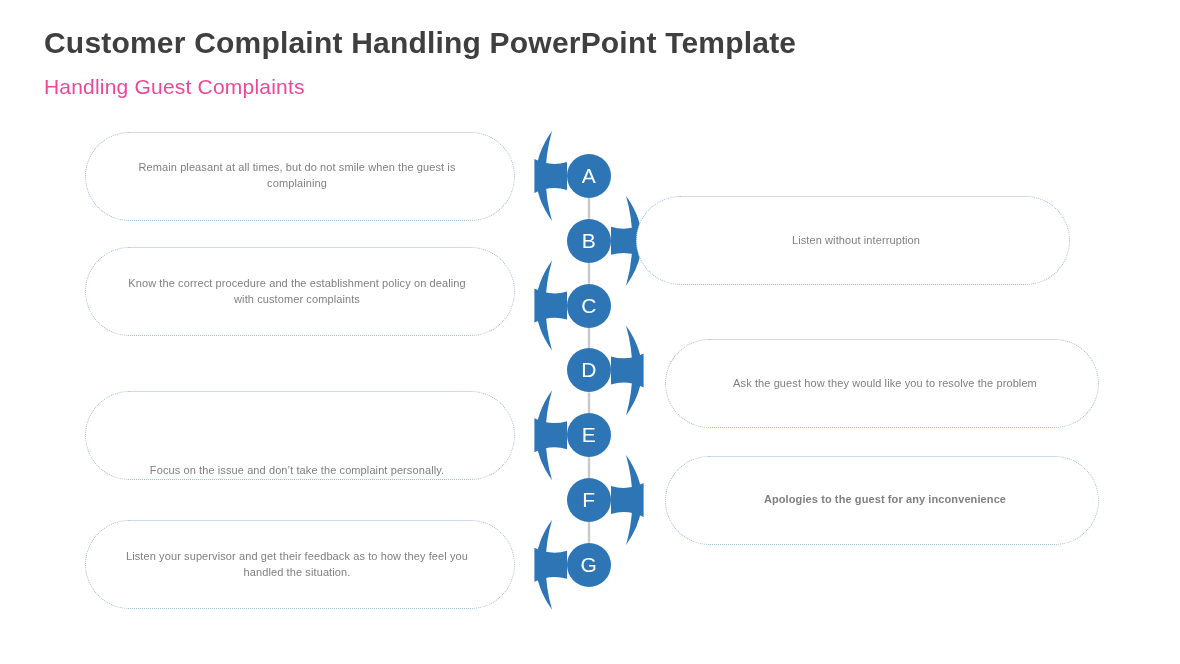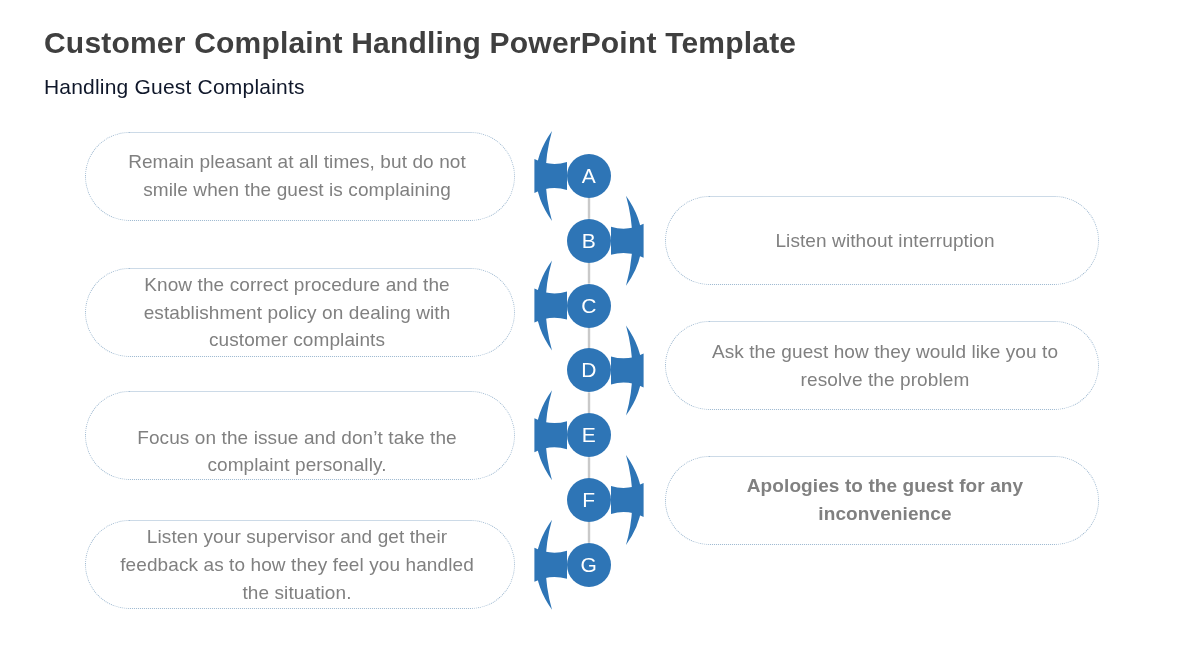--- a/index.html
+++ b/index.html
@@ -33,21 +33,21 @@
     color: #3f3f3f;
     letter-spacing: 0.2px;
     white-space: nowrap;
   }
   #page-subtitle {
     position: absolute;
     left: 44px;
     top: 75px;
     font-size: 21px;
     font-weight: normal;
-    color: #0f172a;
+    color: #ec4899;
     letter-spacing: 0.2px;
     white-space: nowrap;
   }
 
   
   #diagram {
     position: absolute;
     left: 0;
     top: 0;
     width: 1180px;
@@ -67,21 +67,21 @@
     box-sizing: border-box;
     background: #ffffff;
     border: 1px dotted #9ab6cf;
     border-radius: 46px;
     display: flex;
     align-items: center;
     justify-content: center;
     z-index: 1;
   }
   .bubble-text {
-    font-size: 19px;
+    font-size: 11px;
     line-height: 1.45;
     color: #808080;
     text-align: center;
     padding: 0 34px;
     letter-spacing: 0.1px;
   }
   .bubble.left  .bubble-text { padding-right: 40px; }
   .bubble.right .bubble-text { padding-left: 40px; }
 
   
@@ -174,29 +174,29 @@
      L 567 578.8
      Q 550.7 573.8 534.4 581.8 Z" fill="#2E75B6"></path>
         </g>
     </svg>
 
     <div id="bubble-layer">
         <div class="bubble left" style="left: 85px; width: 430px; top: 131.5px; height: 89px;">
           <div class="bubble-text">Remain pleasant at all times, but do not smile when the guest is complaining</div>
         </div>
         <div class="node" style="left: 567px; top: 154px; background: rgb(46, 117, 182);">A</div>
-        <div class="bubble right" style="left: 665px; width: 434px; top: 196.3px; height: 89px;">
+        <div class="bubble right" style="left: 636px; width: 434px; top: 196.3px; height: 89px;">
           <div class="bubble-text">Listen without interruption</div>
         </div>
         <div class="node" style="left: 567px; top: 218.8px; background: rgb(46, 117, 182);">B</div>
-        <div class="bubble left" style="left: 85px; width: 430px; top: 268px; height: 89px;">
+        <div class="bubble left" style="left: 85px; width: 430px; top: 247px; height: 89px;">
           <div class="bubble-text">Know the correct procedure and the establishment policy on dealing with customer complaints</div>
         </div>
         <div class="node" style="left: 567px; top: 283.6px; background: rgb(46, 117, 182);">C</div>
-        <div class="bubble right" style="left: 665px; width: 434px; top: 321px; height: 89px; justify-content: flex-end;">
+        <div class="bubble right" style="left: 665px; width: 434px; top: 339px; height: 89px;">
           <div class="bubble-text">Ask the guest how they would like you to resolve the problem</div>
         </div>
         <div class="node" style="left: 567px; top: 348.4px; background: rgb(46, 117, 182);">D</div>
         <div class="bubble left" style="left: 85px; width: 430px; top: 390.7px; height: 89px; align-items: flex-end;">
           <div class="bubble-text">Focus on the issue and don’t take the complaint personally.</div>
         </div>
         <div class="node" style="left: 567px; top: 413.2px; background: rgb(46, 117, 182);">E</div>
         <div class="bubble right" style="left: 665px; width: 434px; top: 455.5px; height: 89px; font-weight: bold;">
           <div class="bubble-text">Apologies to the guest for any inconvenience</div>
         </div>

